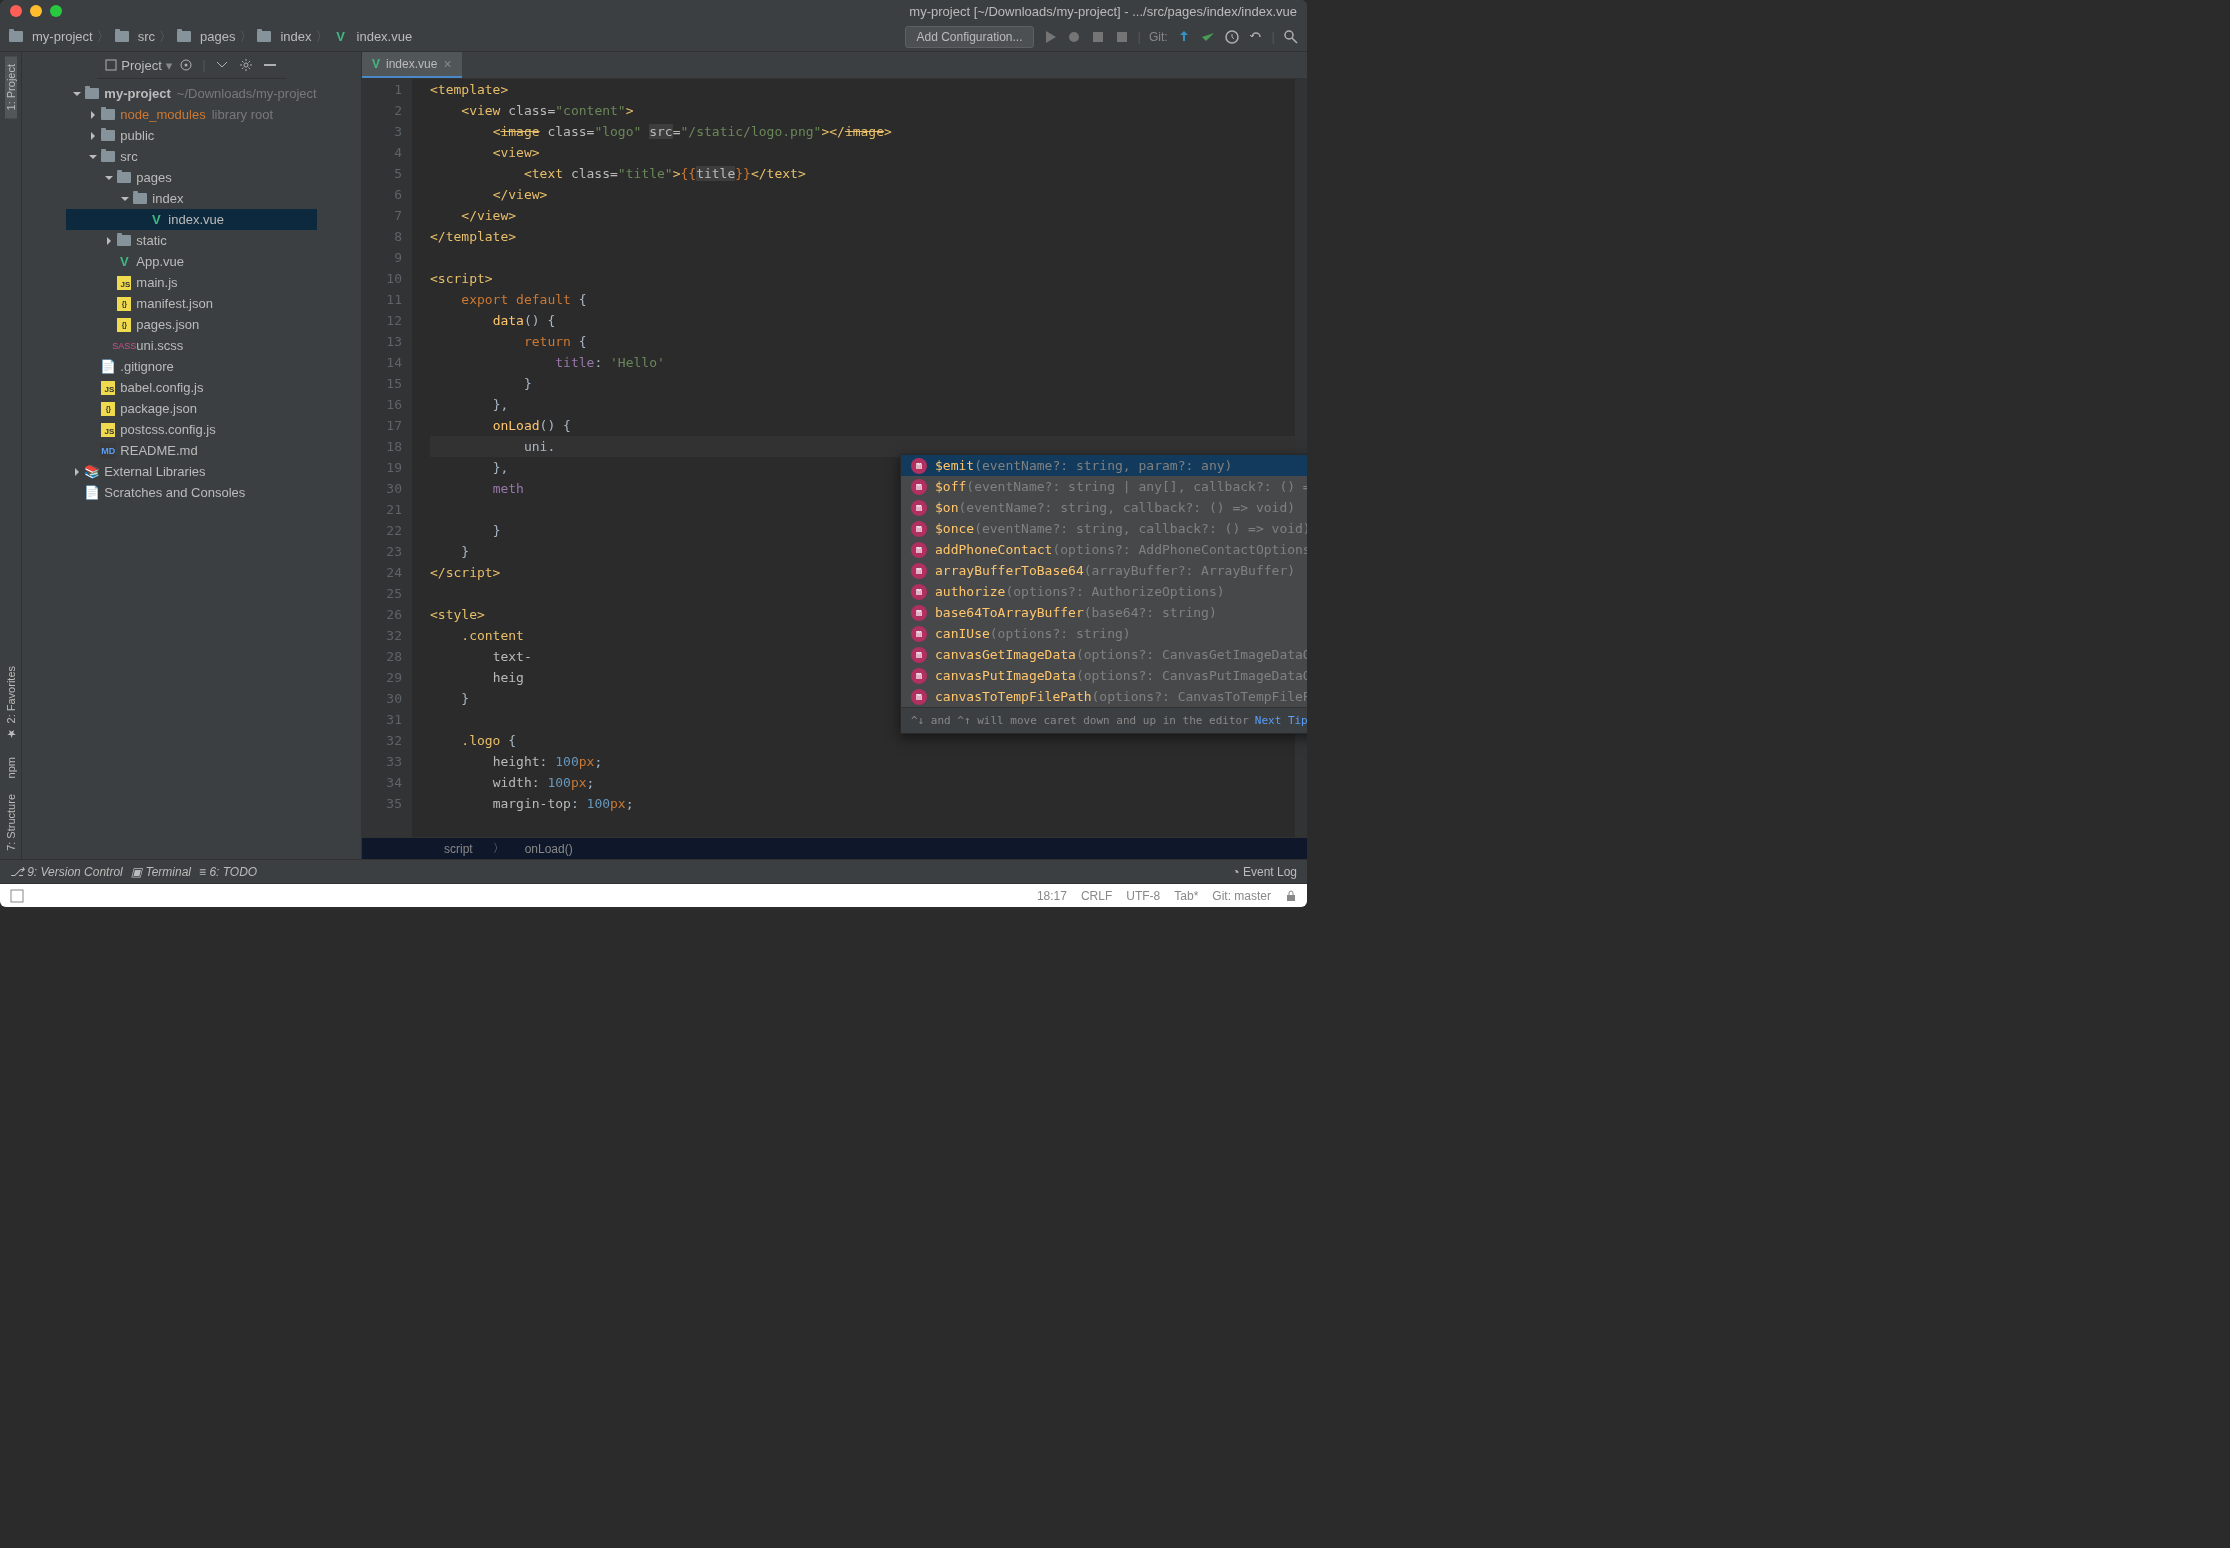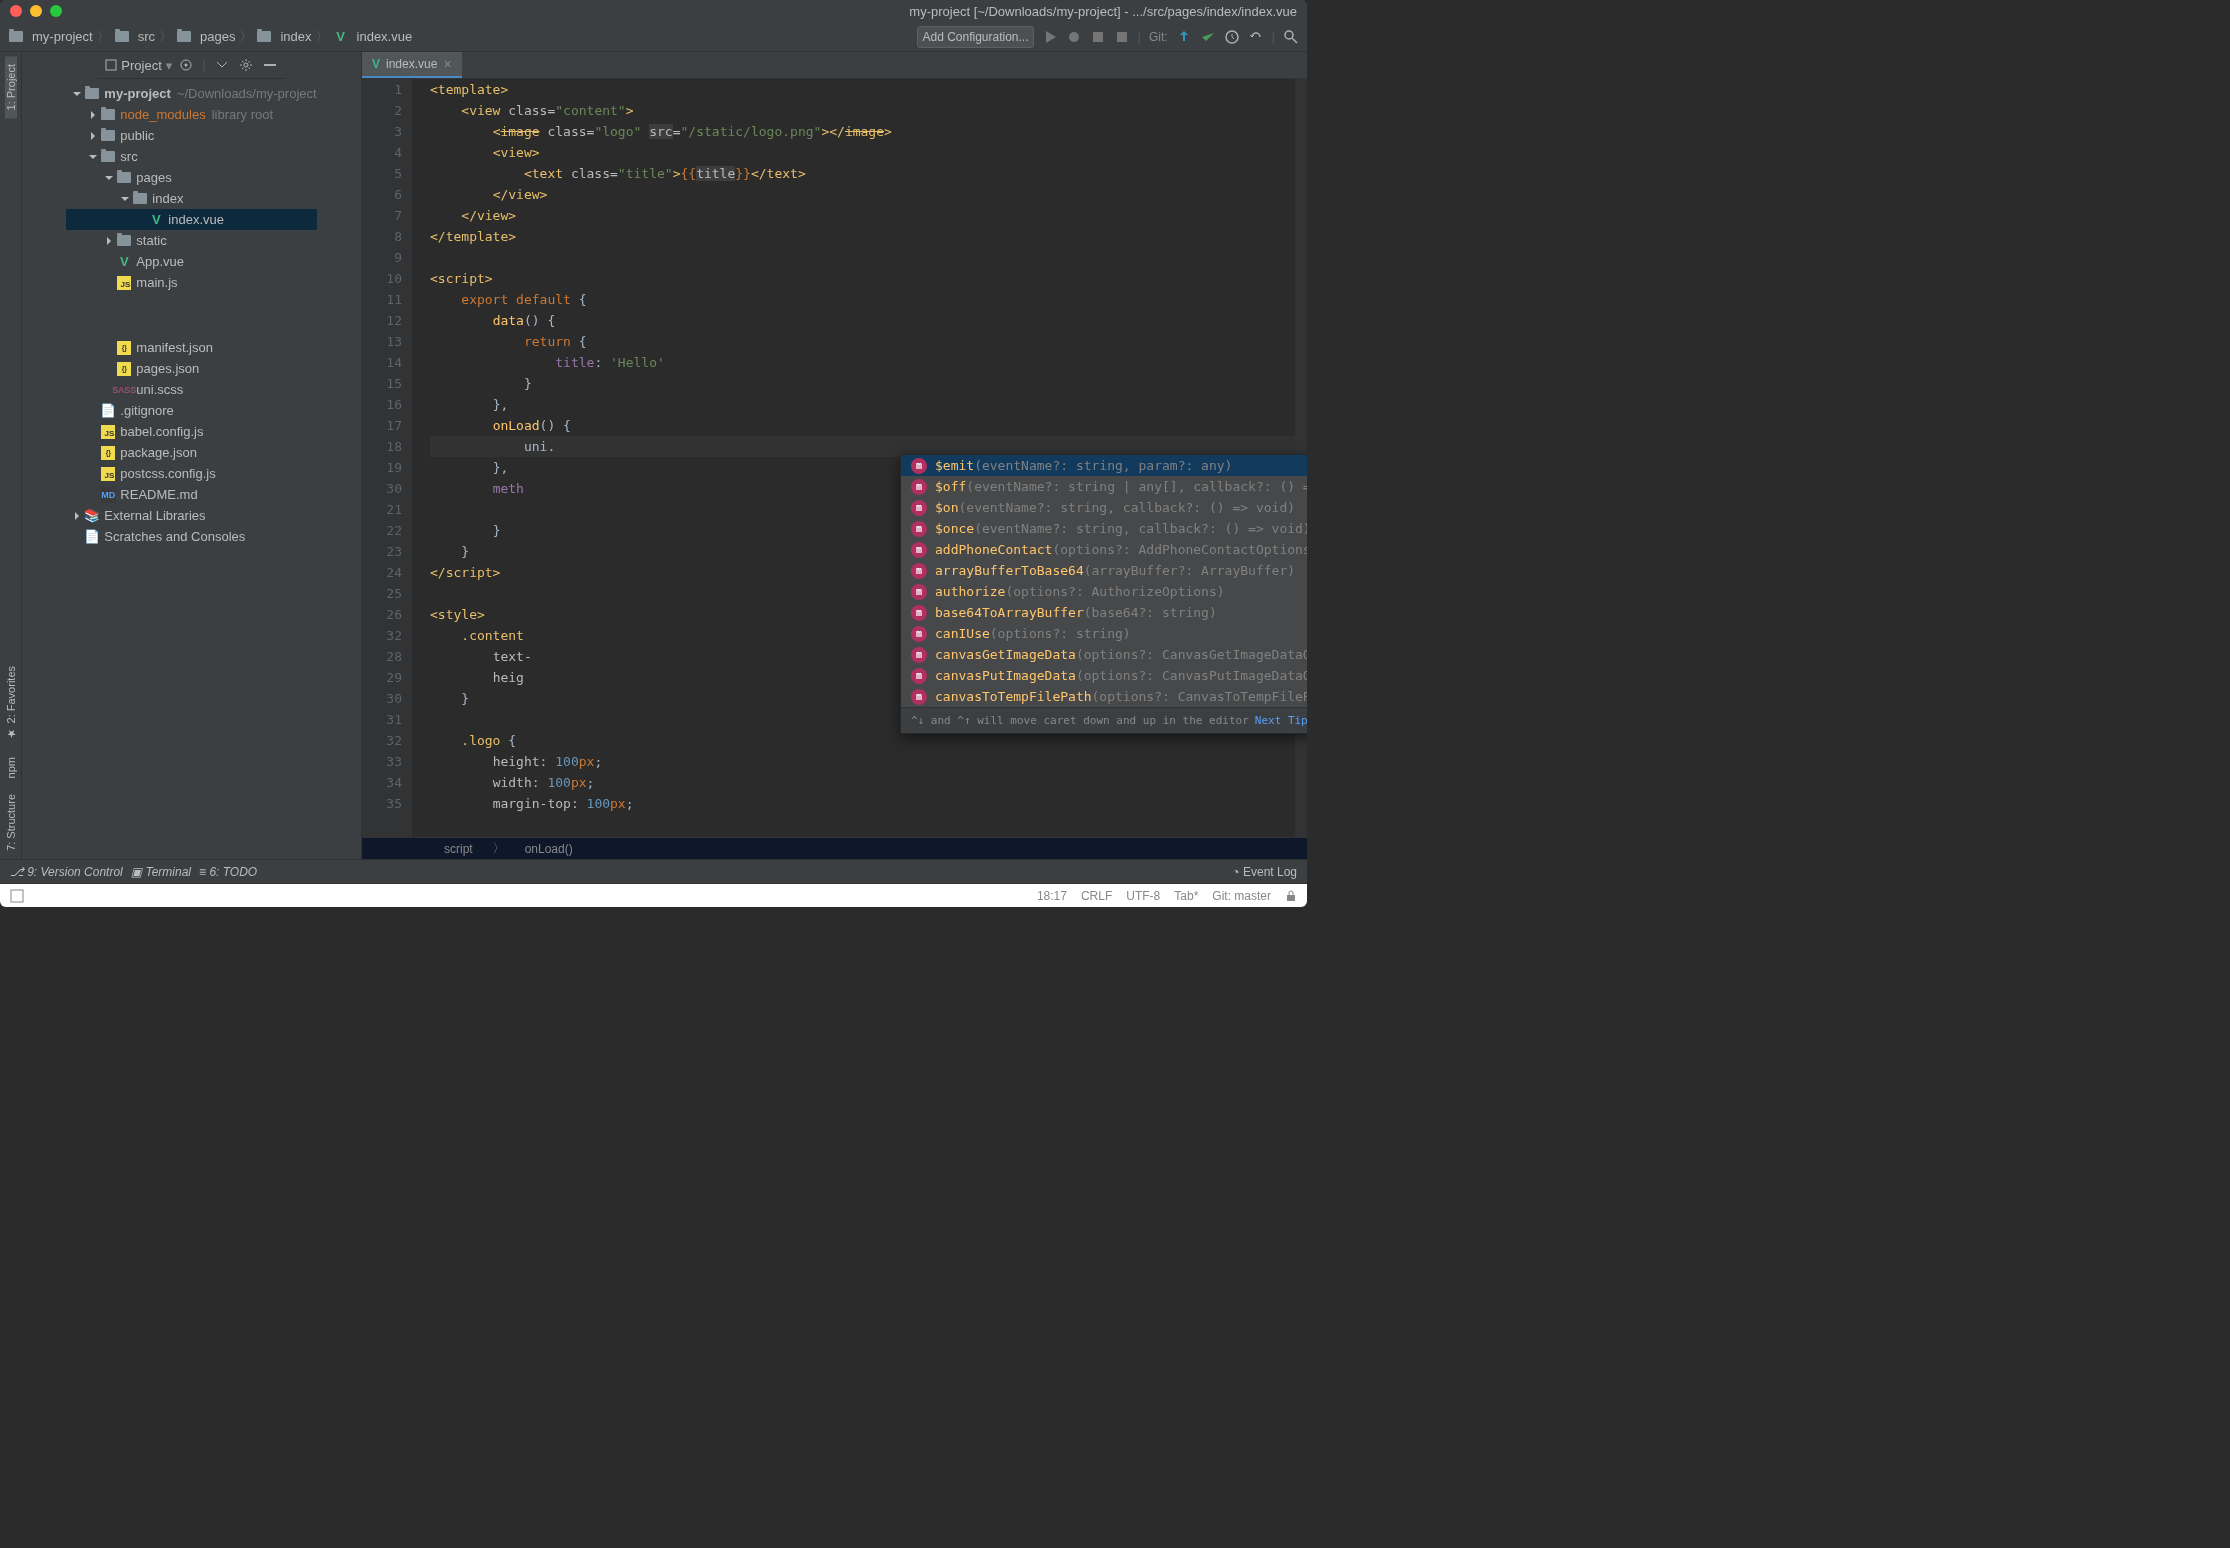--- a/index.html
+++ b/index.html
@@ -40,21 +40,21 @@
   border-bottom: 1px solid #323232;
   display: flex;
   align-items: center;
   padding: 0 8px;
   gap: 4px;
 }
 .breadcrumb { display: flex; align-items: center; gap: 4px; flex: 1; }
 .breadcrumb-item { display: flex; align-items: center; gap: 4px; color: #bbbbbb; }
 .breadcrumb-sep { color: #666; }
 .toolbar-right { display: flex; align-items: center; gap: 8px; }
-.add-config { background: #4c5052; border: 1px solid #5e6060; color: #bbb; padding: 3px 4px; border-radius: 3px; font-size: 12px; margin-left: 6px; }
+.add-config { background: #4c5052; border: 1px solid #5e6060; color: #bbb; padding: 3px 10px; border-radius: 3px; font-size: 12px; margin-left: 6px; }
 .toolbar-icon { width: 16px; height: 16px; fill: #757575; cursor: pointer; }
 
 .main-area { flex: 1; display: flex; overflow: hidden; }
 .left-gutter { width: 22px; background: #3c3f41; border-right: 1px solid #323232; display: flex; flex-direction: column; align-items: center; padding-top: 4px; }
 .gutter-label { writing-mode: vertical-rl; transform: rotate(180deg); font-size: 11px; color: #bbb; padding: 8px 0; cursor: pointer; display: flex; align-items: center; gap: 4px; }
 .gutter-top { flex: 1; }
 
 .sidebar { width: 340px; background: #3c3f41; border-right: 1px solid #323232; display: flex; flex-direction: column; align-items: center; }
 .sidebar-header { height: 27px; display: flex; align-items: center; padding: 0 8px; border-bottom: 1px solid #323232; gap: 6px; }
 .sidebar-title { display: flex; align-items: center; gap: 4px; flex: 1; color: #bbb; }
@@ -340,21 +340,21 @@
               <span class="tree-icon vue-icon">V</span>
               <span class="tree-label">App.vue</span>
             </div>
             <div class="tree-item" style="padding-left: 38px;">
               <span class="tree-arrow"></span>
               <span class="tree-icon">
                 <span class="js-icon">JS</span>
               </span>
               <span class="tree-label">main.js</span>
             </div>
-            <div class="tree-item" style="padding-left: 38px; margin-top: 44px;">
+            <div class="tree-item" style="padding-left: 38px;">
               <span class="tree-arrow"></span>
               <span class="tree-icon">
                 <span class="json-icon">{}</span>
               </span>
               <span class="tree-label">manifest.json</span>
             </div>
             <div class="tree-item" style="padding-left: 38px;">
               <span class="tree-arrow"></span>
               <span class="tree-icon">
                 <span class="json-icon">{}</span>

